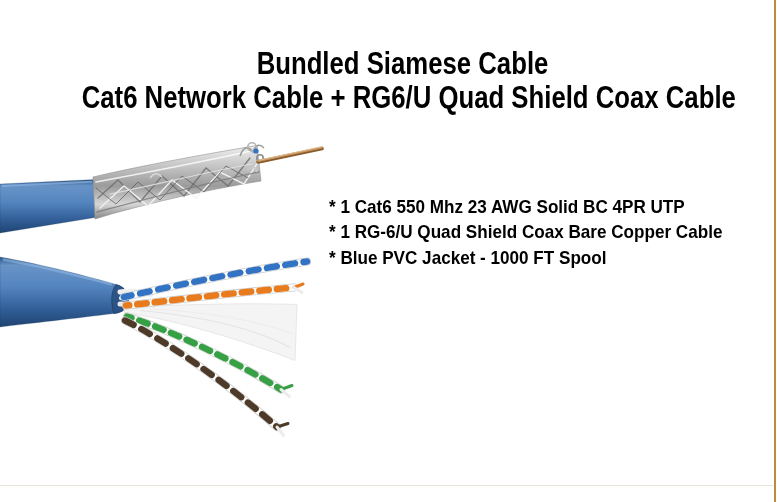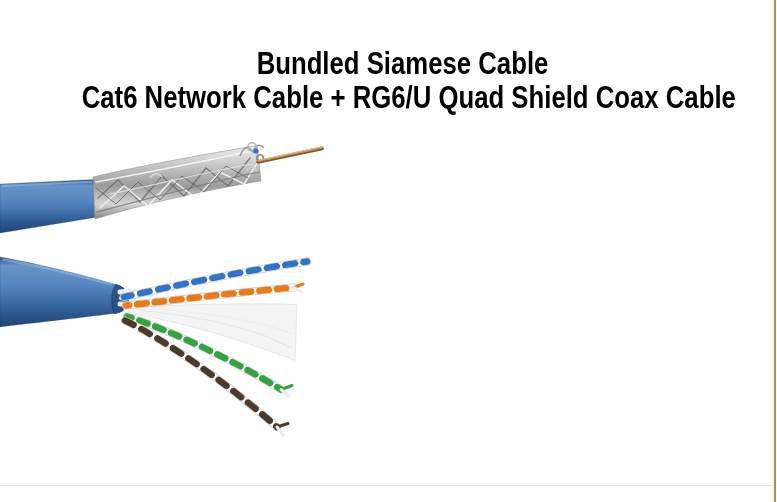--- a/index.html
+++ b/index.html
@@ -119,16 +119,21 @@
       <g fill="none" stroke-linecap="round">
         <path d="M125,200.5 C163,219 226,262 277,307" stroke="#cccccc" stroke-width="8"></path>
         <path d="M125,200.5 C163,219 226,262 277,307" stroke="#fdfdfd" stroke-width="6.4"></path>
         <path d="M125,200.5 C163,219 226,262 277,307" stroke-width="6.4" stroke-dasharray="10 8.5" stroke="#4d3a28"></path>
         <path d="M277,307 L288,303.5" stroke-width="3" stroke="#4d3a28"></path>
         <path d="M277,307 L283.5,315.5" stroke="#ececec" stroke-width="3"></path>
       </g>
     </g>
   </svg>
 
+  <div class="features">
+    <div class="feat">* 1 Cat6 550 Mhz 23 AWG Solid BC 4PR UTP</div>
+    <div class="feat">* 1 RG-6/U Quad Shield Coax Bare Copper Cable</div>
+    <div class="feat">* Blue PVC Jacket - 1000 FT Spool</div>
+  </div>
 
   <div class="faint-rule"></div>
   <div class="right-border"></div>
 </div>
 
 </body></html>

